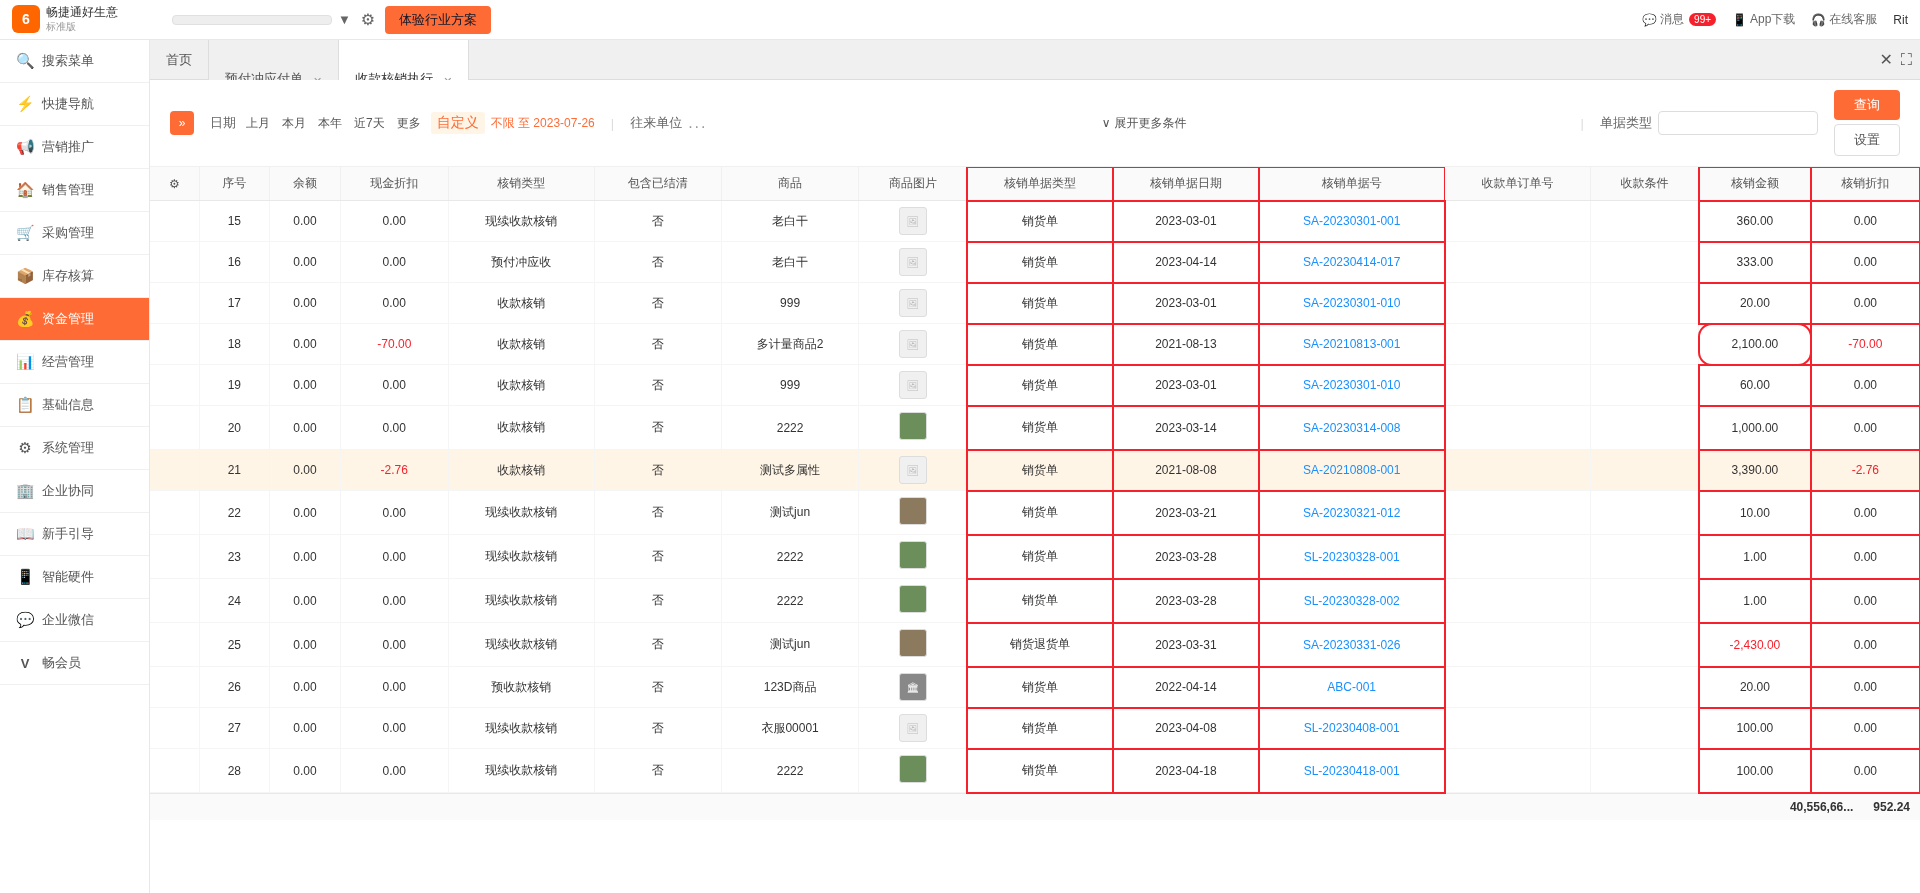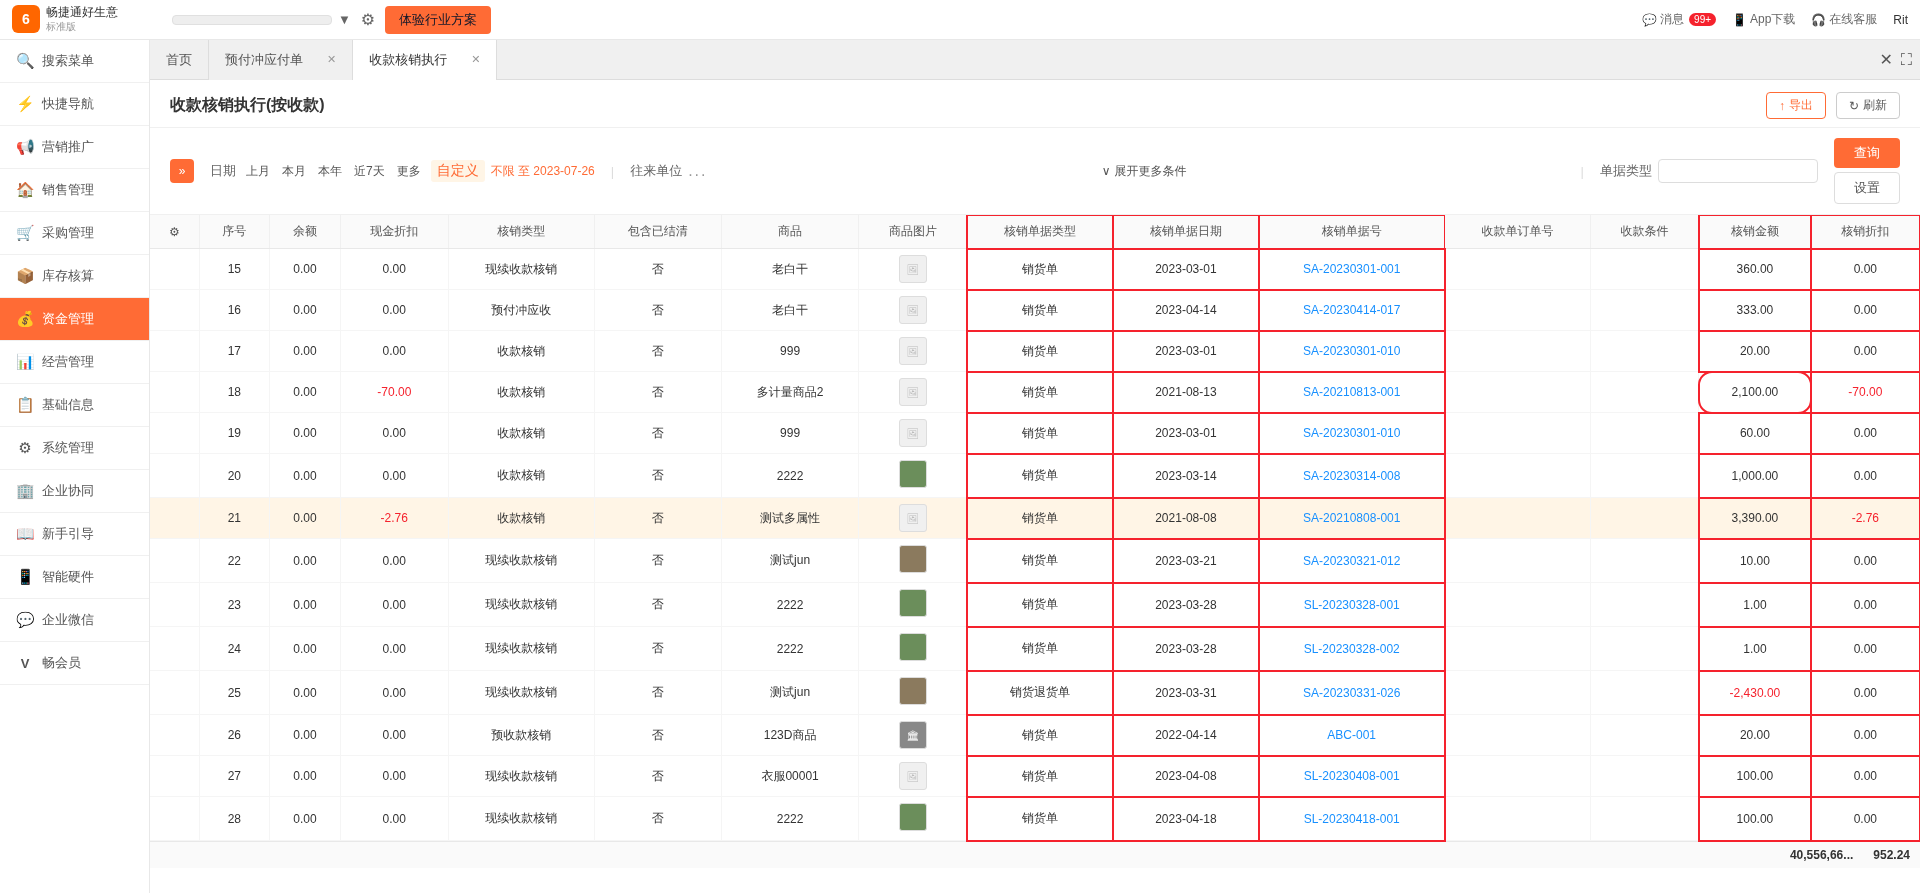--- a/index.html
+++ b/index.html
@@ -25,21 +25,21 @@
     .sidebar { width: 150px; background: #fff; border-right: 1px solid #e8e8e8; display: flex; flex-direction: column; flex-shrink: 0; }
     .sidebar-item { display: flex; align-items: center; gap: 8px; padding: 12px 16px; cursor: pointer; color: #555; font-size: 13px; border-bottom: 1px solid #f0f0f0; }
     .sidebar-item.active { background: #ff6b35; color: white; }
     .sidebar-icon { font-size: 15px; width: 18px; text-align: center; }
 
     
     .main { flex: 1; display: flex; flex-direction: column; overflow: hidden; }
 
     
     .tab-bar { height: 40px; background: #f0f0f0; display: flex; align-items: center; border-bottom: 1px solid #ddd; padding-left: 0; }
-    .tab-item { height: 56px; display: flex; align-items: center; padding: 0 16px; cursor: pointer; font-size: 13px; color: #555; border-right: 1px solid #ddd; gap: 20px; background: #f0f0f0; }
+    .tab-item { height: 56px; display: flex; align-items: flex-end; padding: 0 16px; cursor: pointer; font-size: 13px; color: #555; border-right: 1px solid #ddd; gap: 6px; background: #f0f0f0; }
     .tab-item.active { background: #fff; color: #333; border-bottom: none; }
     .tab-home { padding: 0 16px; height: 40px; display: flex; align-items: center; cursor: pointer; font-size: 13px; color: #555; border-right: 1px solid #ddd; }
     .tab-close { font-size: 11px; color: #999; cursor: pointer; margin-left: 4px; }
     .tab-bar-right { margin-left: auto; display: flex; align-items: center; padding-right: 8px; gap: 8px; }
     .tab-bar-btn { background: none; border: none; cursor: pointer; color: #555; font-size: 16px; }
 
     
     .page-content { flex: 1; overflow: hidden; display: flex; flex-direction: column; padding: 0; background: #fff; }
 
     
@@ -196,33 +196,20 @@
         <span class="tab-close">✕</span>
       </div>
       <div class="tab-bar-right">
         <button class="tab-bar-btn">✕</button>
         <button class="tab-bar-btn">⛶</button>
       </div>
     </div>
 
     <div class="page-content">
 
-      <div class="page-header">
-        <div class="page-title">收款核销执行(按收款)</div>
-        <div class="page-header-actions">
-          <button class="btn-export">
-            <span>↑</span>
-            <span>导出</span>
-          </button>
-          <button class="btn-refresh">
-            <span>↻</span>
-            <span>刷新</span>
-          </button>
-        </div>
-      </div>
 
       <div class="filter-bar">
         <div class="filter-toggle">
           <span>»</span>
         </div>
         <div class="filter-group">
           <span class="filter-label">日期</span>
           <div class="filter-date-btns">
             <button class="filter-date-btn">上月</button>
             <button class="filter-date-btn">本月</button>

